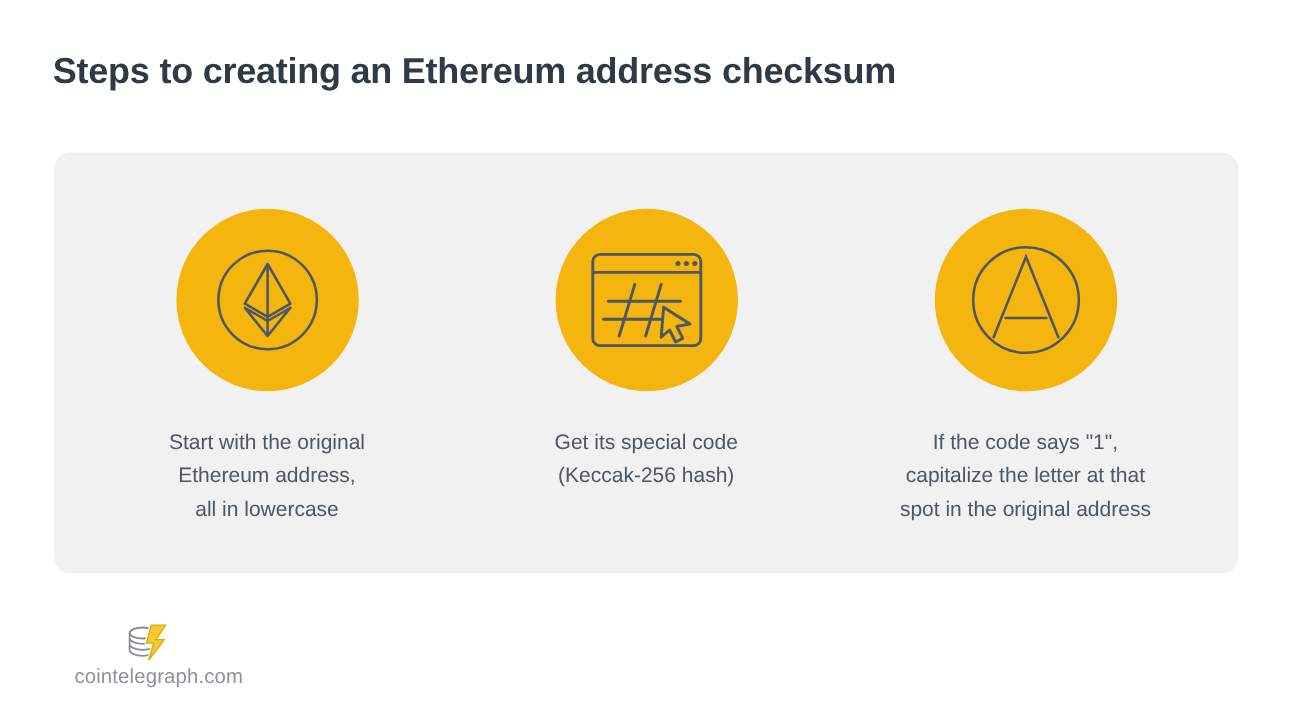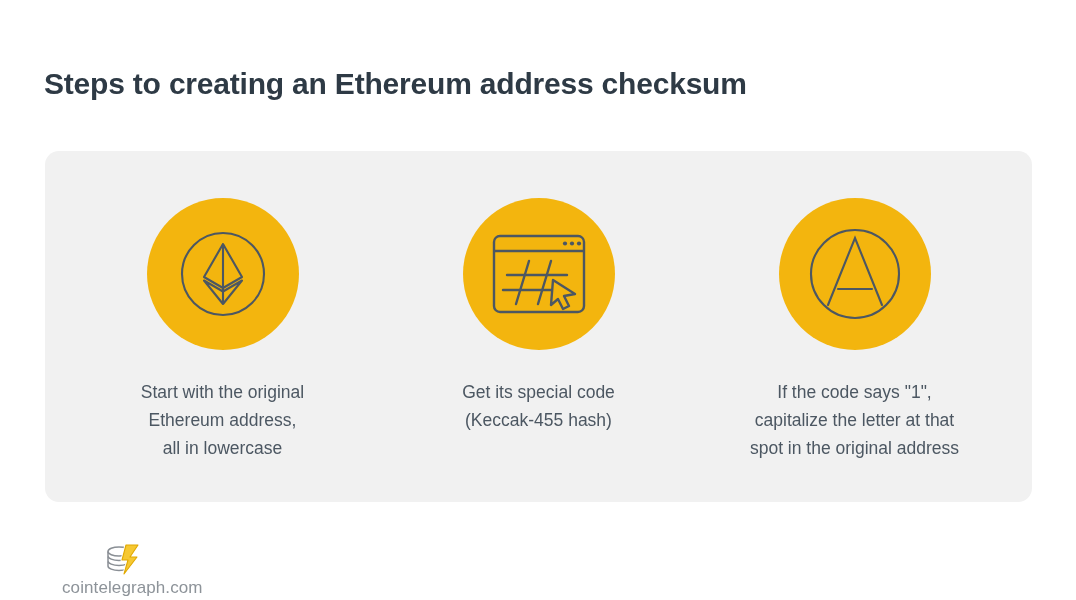--- a/index.html
+++ b/index.html
@@ -12,21 +12,20 @@
     background: #ffffff;
     font-family: "Liberation Sans", sans-serif;
     overflow: hidden;
     position: relative;
   }
 
   .page {
     position: absolute;
     inset: 0;
     background: #ffffff;
-    margin-top: 24px;
   }
 
   
   .page-title {
     position: absolute;
     left: 44px;
     top: 40px;
     font-size: 30px;
     font-weight: bold;
     letter-spacing: -0.2px;
@@ -164,21 +163,21 @@
               <circle cx="88" cy="13.5" r="2.1" fill="#4c5762"></circle>
               <line x1="38" y1="31" x2="25" y2="74" stroke="#4c5762" stroke-width="2.4" stroke-linecap="round"></line>
               <line x1="60" y1="31" x2="47" y2="74" stroke="#4c5762" stroke-width="2.4" stroke-linecap="round"></line>
               <line x1="16" y1="45" x2="76" y2="45" stroke="#4c5762" stroke-width="2.4" stroke-linecap="round"></line>
               <line x1="12" y1="60" x2="62" y2="60" stroke="#4c5762" stroke-width="2.4" stroke-linecap="round"></line>
               <path d="M62 50 L84 64 L73 66 L78 76 L72 79 L67 69 L60 75 Z" stroke="#4c5762" stroke-width="2.4" fill="#f3b50e" stroke-linejoin="round"></path>
             </svg>
           </span>
         </div>
         <div class="step-caption">Get its special code
-(Keccak-455 hash)</div>
+(Keccak-256 hash)</div>
       </div>
 
       <div class="step">
         <div class="step-circle">
           <span>
             <svg width="94" height="94" viewBox="0 0 94 94" fill="none">
               <circle cx="47" cy="47" r="44" stroke="#4c5762" stroke-width="2.1" fill="none"></circle>
               <path d="M20 78 L47 11 L74 78" stroke="#4c5762" stroke-width="2.1" fill="none" stroke-linejoin="miter" stroke-linecap="round"></path>
               <line x1="30" y1="62" x2="64" y2="62" stroke="#4c5762" stroke-width="2.1" stroke-linecap="round"></line>
             </svg>

